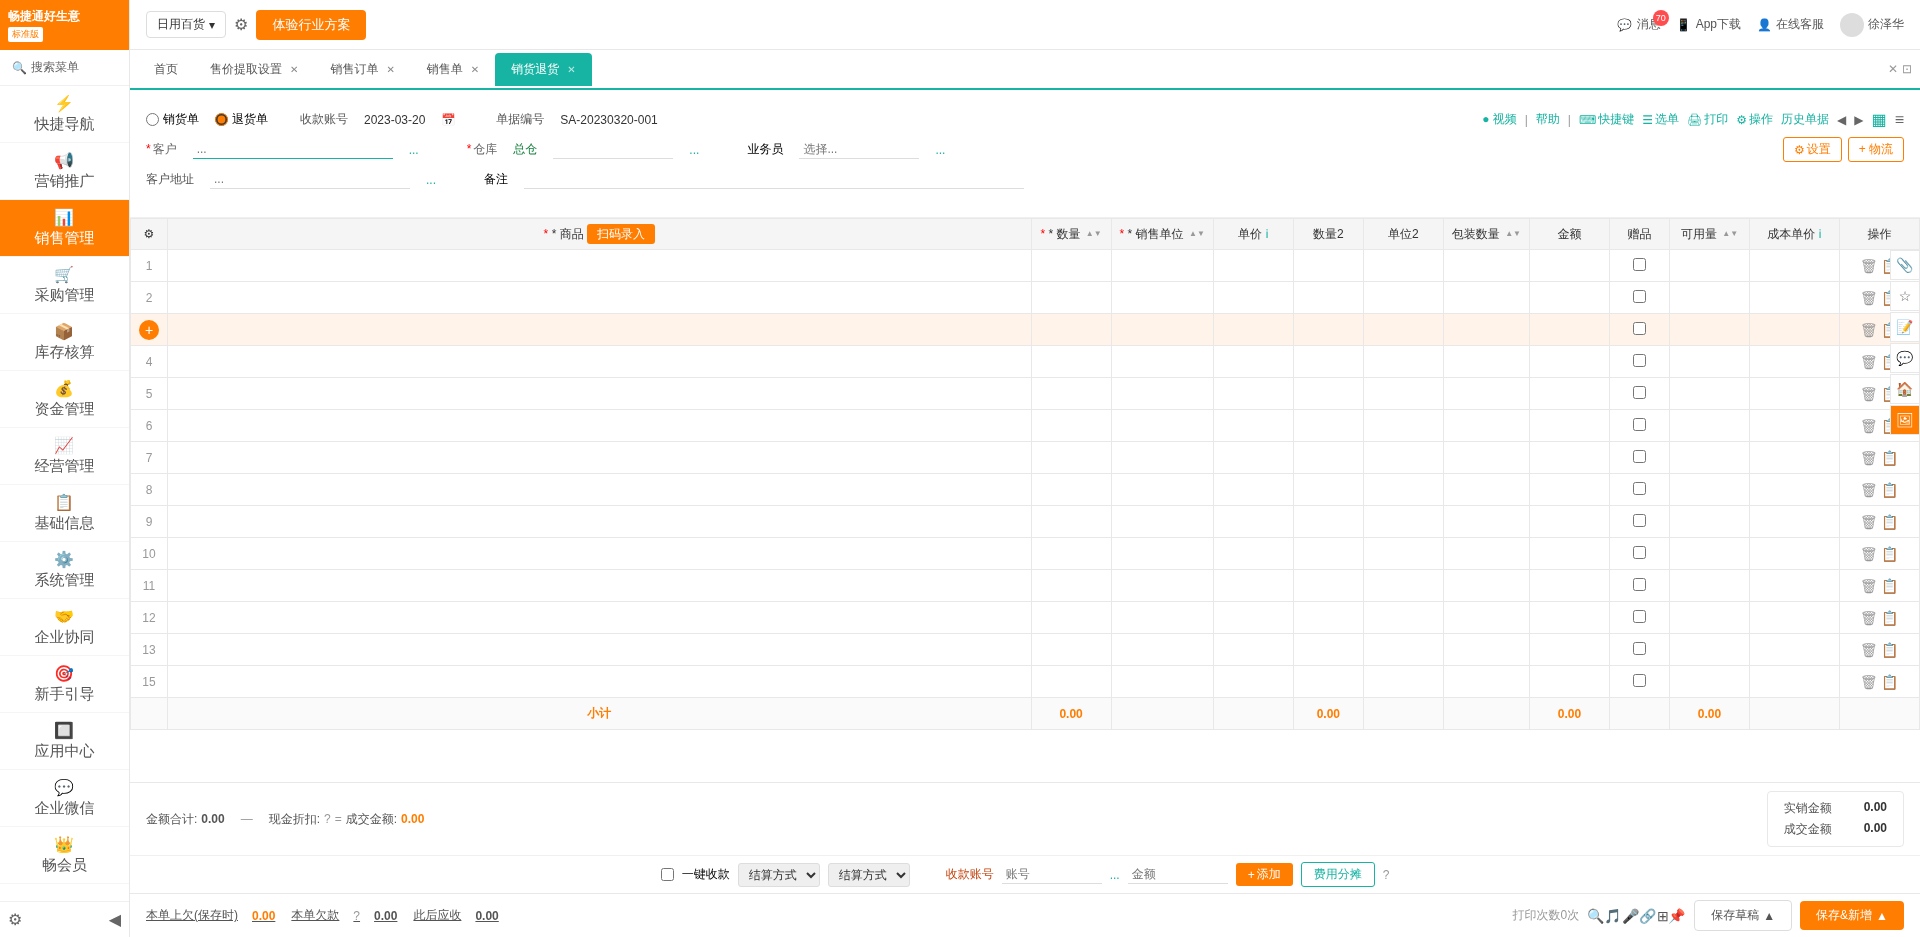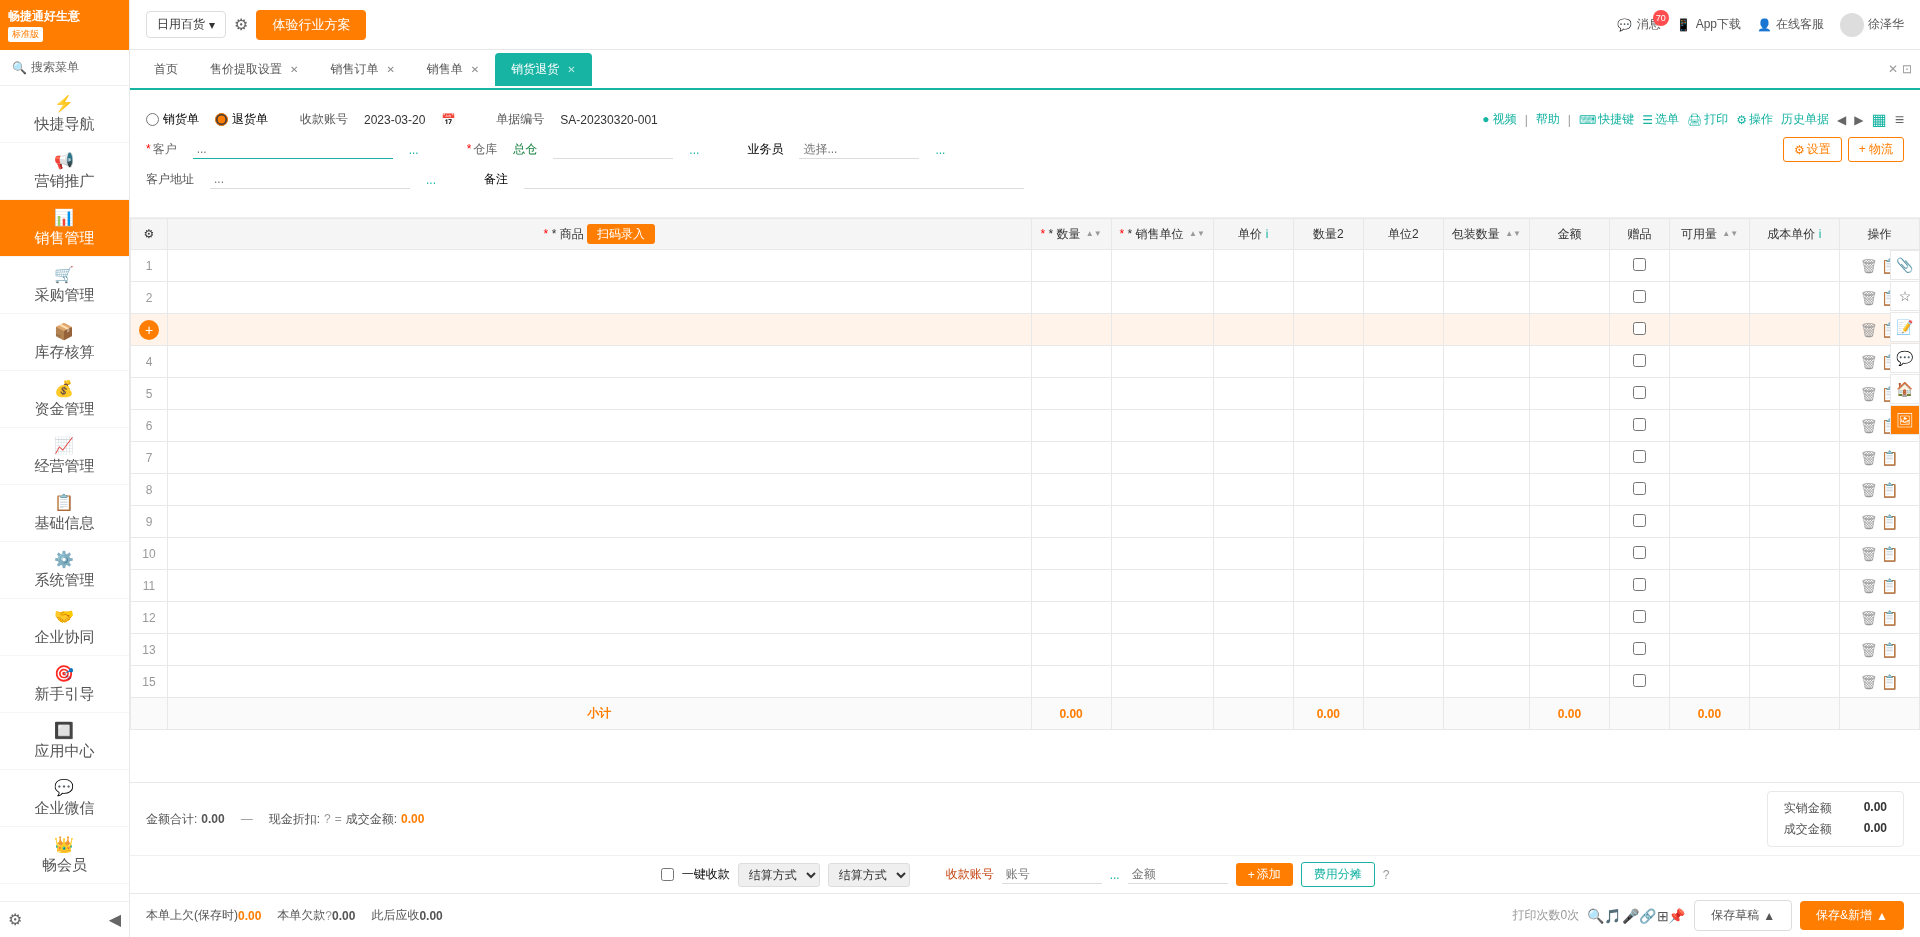--- a/index.html
+++ b/index.html
@@ -66,21 +66,21 @@
 
     
     .payment-row { background: #fff; border-top: 1px solid #f0f0f0; padding: 6px 16px; display: flex; align-items: center; gap: 8px; justify-content: center; }
     .payment-select { border: 1px solid #ddd; padding: 3px 6px; border-radius: 3px; color: #333; }
     .payment-input { border: none; border-bottom: 1px solid #ddd; width: 100px; padding: 2px 4px; }
     .add-btn-orange { background: #ff7d00; color: #fff; border: none; padding: 3px 12px; border-radius: 3px; cursor: pointer; display: flex; align-items: center; gap: 2px; }
     .split-btn { border: 1px solid #17b3a3; color: #17b3a3; background: #fff; padding: 3px 12px; border-radius: 3px; cursor: pointer; }
 
     
     .status-bar { background: #fff; border-top: 1px solid #e8e8e8; padding: 6px 16px; display: flex; align-items: center; gap: 16px; color: #555; font-size: 11px; }
-    .status-item { display: flex; align-items: center; gap: 0; }
+    .status-item { display: flex; align-items: center; gap: 14px; text-decoration: underline; }
 
     
     .save-btns { display: flex; gap: 8px; align-items: center; }
     .btn-save-draft { border: 1px solid #ddd; background: #fff; padding: 6px 16px; border-radius: 4px; cursor: pointer; color: #555; display: flex; align-items: center; gap: 4px; }
     .btn-save-new { background: #ff7d00; color: #fff; border: none; padding: 6px 16px; border-radius: 4px; cursor: pointer; display: flex; align-items: center; gap: 4px; }
     .right-panel-item { width: 30px; height: 30px; background: #fff; border: 1px solid #e8e8e8; display: flex; align-items: center; justify-content: center; cursor: pointer; color: #666; font-size: 14px; }
     .right-panel-item.active { background: #ff7d00; color: #fff; }
 
     
     .scroll-area { overflow-y: auto; max-height: calc(937px - 320px); }

